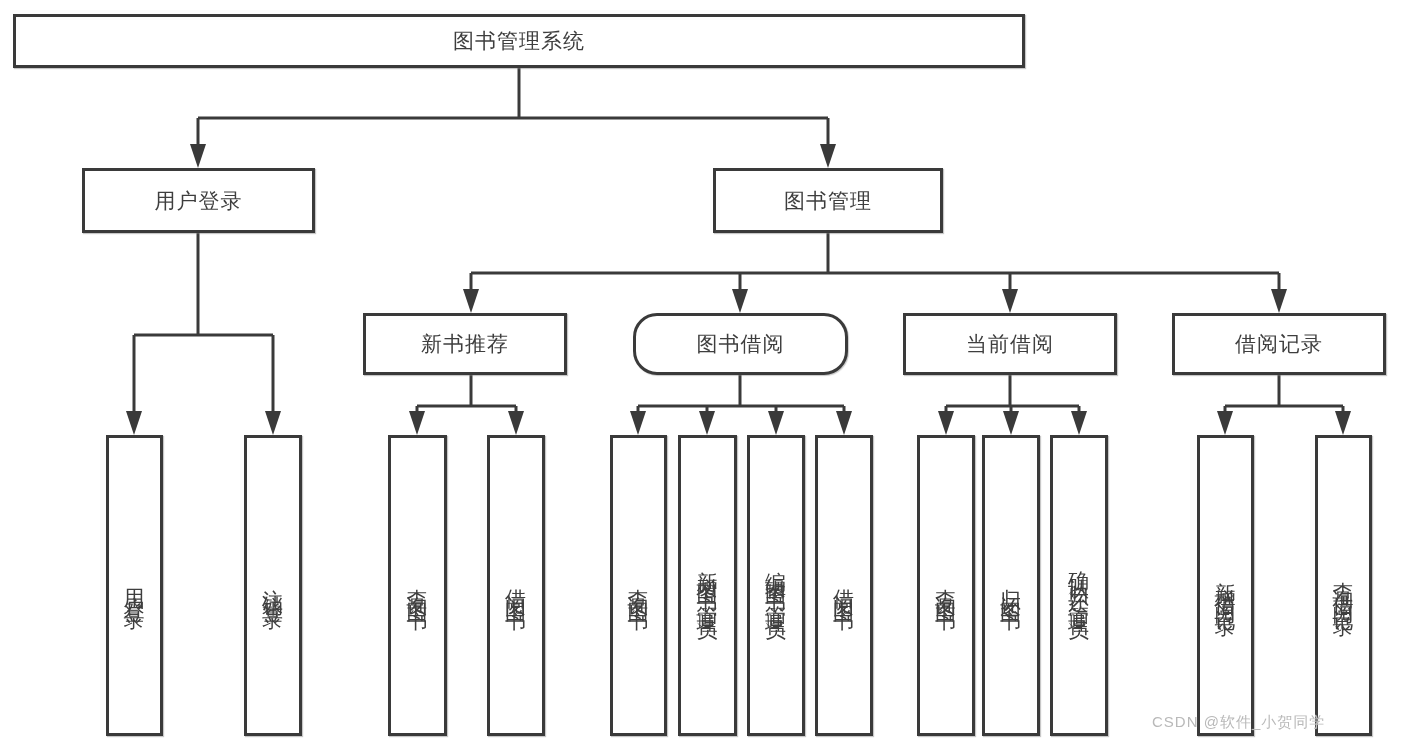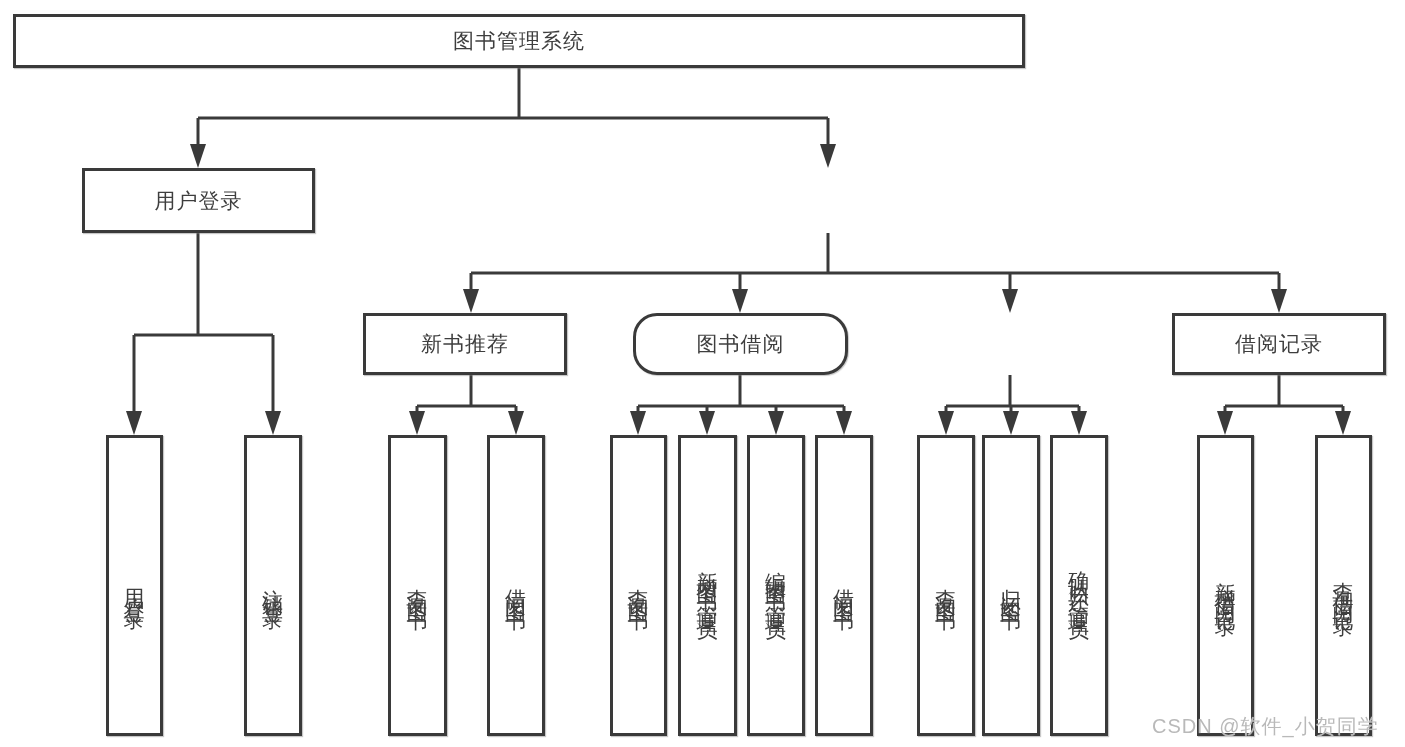--- a/index.html
+++ b/index.html
@@ -18,21 +18,21 @@
     font-size:21px;color:#3e3e3e;letter-spacing:1px;
     box-shadow:1px 1px 1px rgba(130,130,130,.45);
     text-align:center;
   }
   .vtext{
     writing-mode:vertical-rl;
     line-height:1;letter-spacing:7px;
   }
   .watermark{
     position:absolute;left:1152px;top:713px;
-    font-size:20px;color:#b9b9b9;letter-spacing:1px;
+    font-size:15px;color:#b9b9b9;letter-spacing:1px;
     white-space:nowrap;z-index:5;
     text-shadow:0 0 1px rgba(255,255,255,.8);
   }
 </style>
 </head>
 <body>
 
 <div id="stage">
 
   <svg id="connectors" width="1405" height="747">
@@ -90,26 +90,32 @@
       <polygon points="1335,411 1351,411 1343,435" fill="#3a3a3a"></polygon>
     </svg>
 
   <div class="box" style="left:13px;top:14px;width:1012px;height:54px;">
     <span>图书管理系统</span>
   </div>
 
   <div class="box" style="left:82px;top:168px;width:233px;height:65px;">
     <span>用户登录</span>
   </div>
+  <div class="box" style="left:713px;top:168px;width:230px;height:65px;">
+    <span>图书管理</span>
+  </div>
 
   <div class="box" style="left:363px;top:313px;width:204px;height:62px;">
     <span>新书推荐</span>
   </div>
   <div class="box" style="left:633px;top:313px;width:215px;height:62px;border-radius:24px;">
     <span>图书借阅</span>
+  </div>
+  <div class="box" style="left:903px;top:313px;width:214px;height:62px;">
+    <span>当前借阅</span>
   </div>
   <div class="box" style="left:1172px;top:313px;width:214px;height:62px;">
     <span>借阅记录</span>
   </div>
 
   <div class="box" style="left:106px;top:435px;width:57px;height:301px;">
     <span class="vtext">用户登录</span>
   </div>
   <div class="box" style="left:244px;top:435px;width:58px;height:301px;">
     <span class="vtext">注销登录</span>

